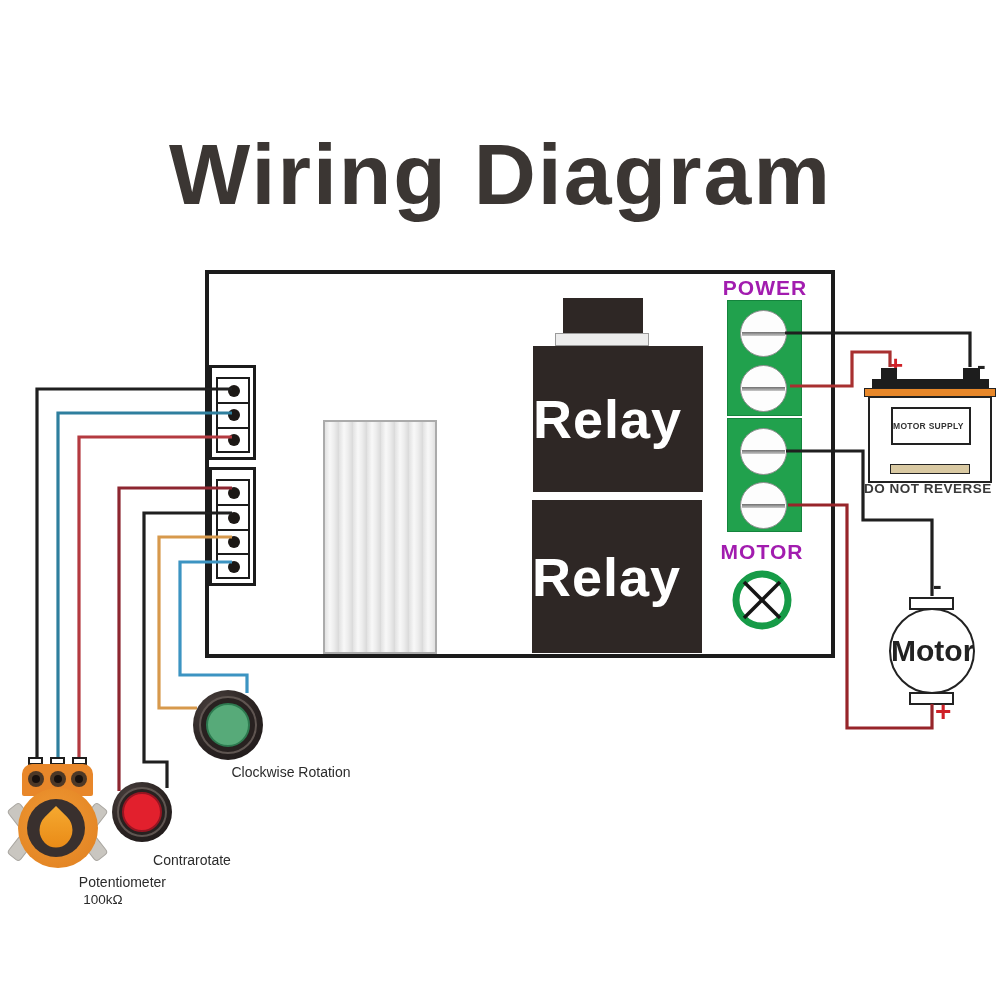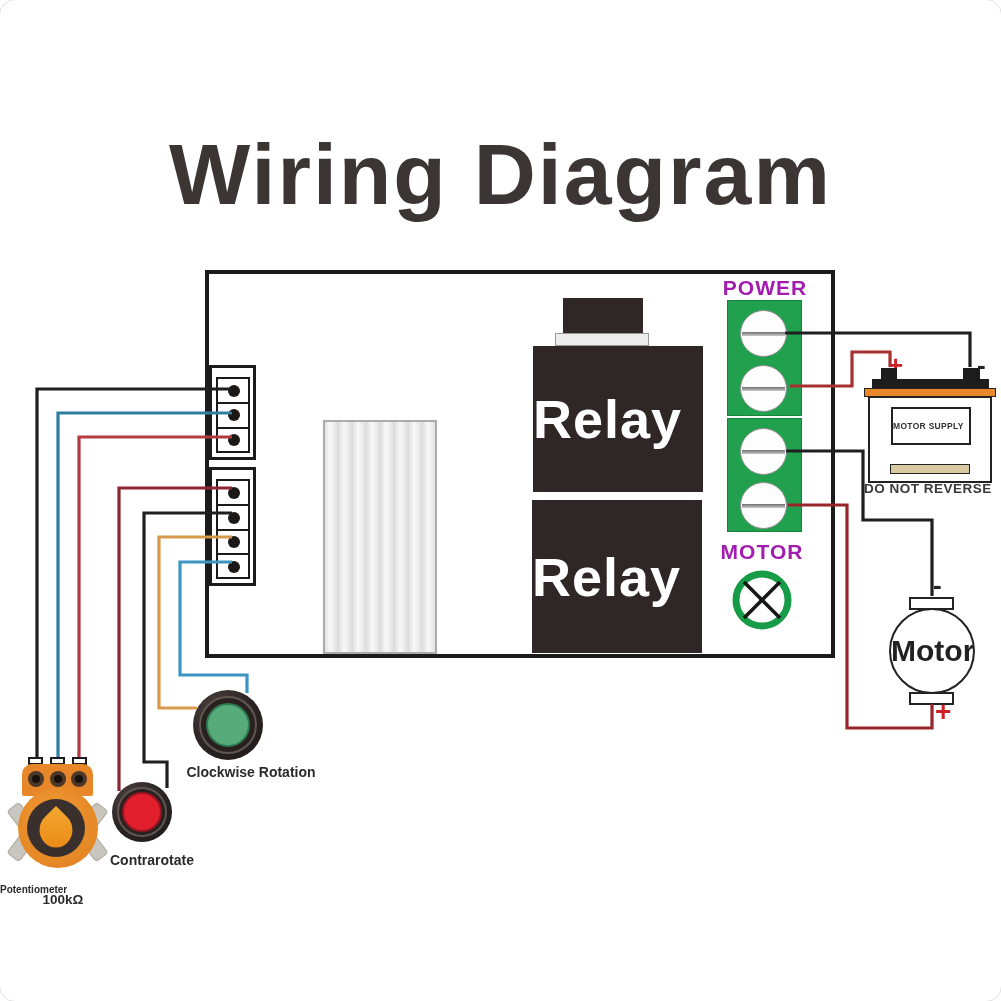--- a/index.html
+++ b/index.html
@@ -1,16 +1,16 @@
 <!DOCTYPE html>
 <html style="--board-green: #21a14d; --relay-black: #2e2725; --button-green: #57aa79; --button-green-edge: #2e7a50; --button-red: #e2202d; --button-red-edge: #971522; --pot-orange: #e8872a; --battery-orange: #e8882a; --circle-x-green: #169b47; --wire-black: #1f1f1f; --wire-blue: #2e7f9e; --wire-light-blue: #3c94c2; --wire-red: #b43a40; --wire-dark-red: #8d2630; --wire-orange: #d7994c; --wire-battery-red: #a83030; --wire-motor-red: #97252a;"><head>
 <meta charset="utf-8">
 <style>
   html,body{margin:0;padding:0;background:#fff;font-family:"Liberation Sans",sans-serif;}
-  #stage{position:relative;width:1001px;height:1001px;background:#fff;overflow:hidden;outline:1px solid #e2e2e2;border-radius:15px;}
+  #stage{position:relative;width:1001px;height:1001px;background:#fff;overflow:hidden;outline:1px solid #e2e2e2;}
   .abs{position:absolute;}
   .ctr{display:flex;align-items:center;text-align:center;}
   #title{left:0;top:125px;width:1001px;text-align:center;font-size:86px;font-weight:bold;color:#3b3633;letter-spacing:2px;}
   #board{left:205px;top:270px;width:630px;height:388px;border:4px solid #1b1b1b;background:#fff;box-sizing:border-box;}
   #heatsink{left:323px;top:420px;width:114px;height:234px;border:2px solid #ababab;box-sizing:border-box;
     background:repeating-linear-gradient(90deg,#e2e2e2 0px,#f8f8f8 5px,#ededed 9px,#d9d9d9 14px);}
   .relay{background:var(--relay-black);color:#fff;font-weight:bold;font-size:54px;letter-spacing:1px;}
   #relay-tab{left:563px;top:298px;width:80px;height:36px;background:var(--relay-black);}
   #relay-collar{left:555px;top:333px;width:94px;height:13px;background:#ececec;border:1px solid #9a9a9a;box-sizing:border-box;}
   #relay-top{left:533px;top:346px;width:170px;height:146px;}
@@ -19,21 +19,21 @@
   .gblock{width:75px;background:var(--board-green);border:1px solid #14843d;box-sizing:border-box;}
   .screw{position:absolute;left:12px;width:47px;height:47px;border-radius:50%;background:#fdfdfd;border:1.5px solid #8d8d8d;box-sizing:border-box;}
   .slot{position:absolute;left:1px;right:1px;top:50%;height:4px;margin-top:-2px;background:linear-gradient(#6f6f6f,#c9c9c9);}
   .pinblock{border:3px solid #1b1b1b;background:#fff;box-sizing:border-box;}
   .pininner{position:absolute;border:2px solid #1b1b1b;background:#fff;box-sizing:border-box;}
   .divider{position:absolute;left:0;right:0;height:2px;background:#1b1b1b;}
   .pindot{position:absolute;width:12px;height:12px;border-radius:50%;background:#1c1815;}
   .btn-outer{border-radius:50%;background:radial-gradient(circle at 35% 30%,#4d4341 0%,#2a2322 55%,#1b1616 100%);}
   .btn-ring{position:absolute;border-radius:50%;border:2px solid #5f5551;background:#282120;box-sizing:border-box;}
   .btn-cap{position:absolute;border-radius:50%;box-sizing:border-box;}
-  .small-label{font-weight:bold;color:#2b2b2b;font-size:14px;}
+  .small-label{font-weight:normal;color:#2b2b2b;font-size:14px;padding-left:40px;}
   .post{background:#1d1d1d;}
   .sign{font-weight:bold;font-size:26px;color:#222;}
   .sign.red{color:#cf2027;}
   #wire-layer{left:0;top:0;width:1001px;height:1001px;pointer-events:none;}
   .wing{position:absolute;width:16px;height:24px;background:#c9c6c0;border:1px solid #a9a6a0;border-radius:4px;box-sizing:border-box;}
 </style>
 </head>
 <body>
 
 <div id="stage">
@@ -144,21 +144,21 @@
     <div class="abs" style="left:24px;top:23px;width:8px;height:8px;border-radius:50%;background:#17100d;"></div>
     <div class="abs" style="left:46px;top:23px;width:8px;height:8px;border-radius:50%;background:#17100d;"></div>
     <div class="abs" style="left:67px;top:23px;width:8px;height:8px;border-radius:50%;background:#17100d;"></div>
     <div class="wing" style="left:4px;top:52px;transform:rotate(-38deg);"></div>
     <div class="wing" style="left:4px;top:84px;transform:rotate(38deg);"></div>
     <div class="wing" style="left:79px;top:52px;transform:rotate(38deg);"></div>
     <div class="wing" style="left:79px;top:84px;transform:rotate(-38deg);"></div>
     <div class="abs" style="left:10px;top:36px;width:80px;height:80px;border-radius:50%;background:radial-gradient(circle at 45% 40%,#f09a35,#e07f1f);"></div>
     <div class="abs" style="left:19px;top:47px;width:58px;height:58px;border-radius:50%;background:#39302e;"></div>
     <div class="abs" style="left:31px;top:61px;width:34px;height:34px;border-radius:0 58% 50% 58%;transform:rotate(45deg);background:linear-gradient(135deg,#f5a930,#e88613);"></div>
-    <div class="abs small-label" style="left:-8px;top:132px;width:126px;text-align:left;font-size:10px;">Potentiometer</div>
+    <div class="abs small-label" style="left:-8px;top:122px;width:126px;text-align:right;font-size:14px;">Potentiometer</div>
     <div class="abs small-label" style="left:-8px;top:140px;width:126px;text-align:center;font-size:13.5px;">100kΩ</div>
   </div>
 
   <svg id="wire-layer" class="abs" viewBox="0 0 1001 1001">
       <polyline points="232,389 37,389 37,757" fill="none" stroke="#1f1f1f" stroke-width="3.2"></polyline>
       <polyline points="232,413 58,413 58,757" fill="none" stroke="#2e7f9e" stroke-width="3.2"></polyline>
       <polyline points="232,437 79,437 79,757" fill="none" stroke="#b43a40" stroke-width="3.2"></polyline>
       <polyline points="232,488 119,488 119,791" fill="none" stroke="#8d2630" stroke-width="3.2"></polyline>
       <polyline points="232,513 144,513 144,762 167,762 167,788" fill="none" stroke="#1f1f1f" stroke-width="3.2"></polyline>
       <polyline points="232,537 159,537 159,708 197,708" fill="none" stroke="#d7994c" stroke-width="3.2"></polyline>

